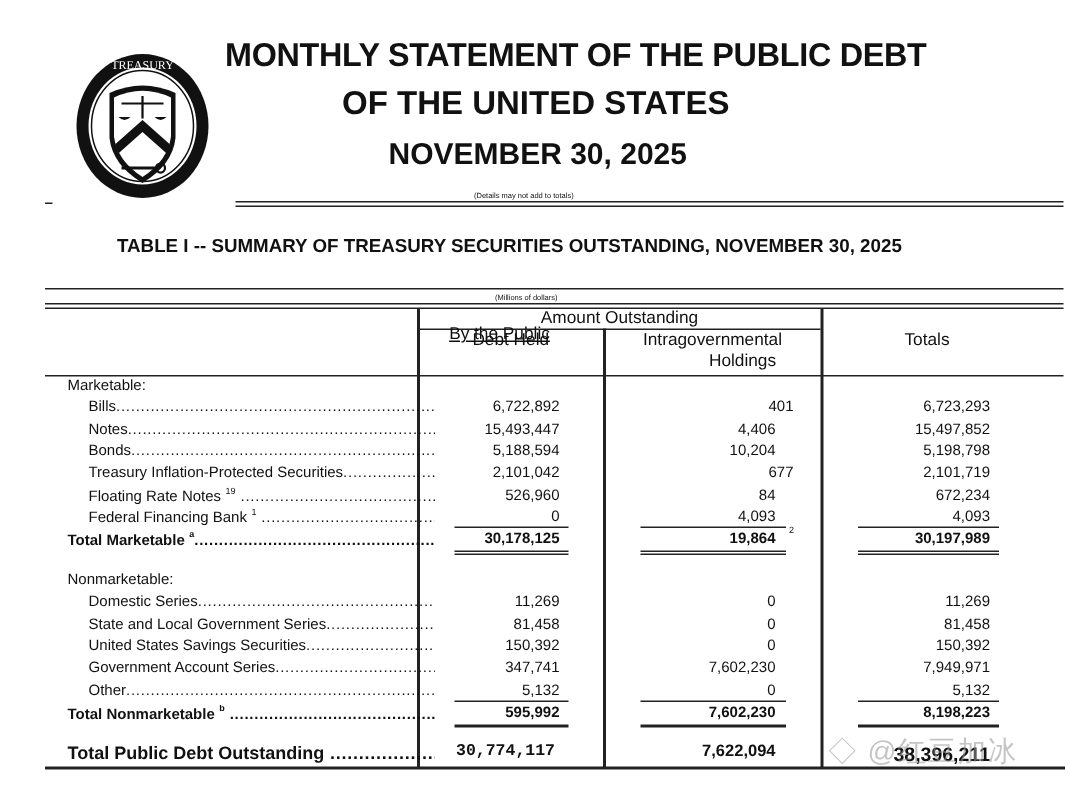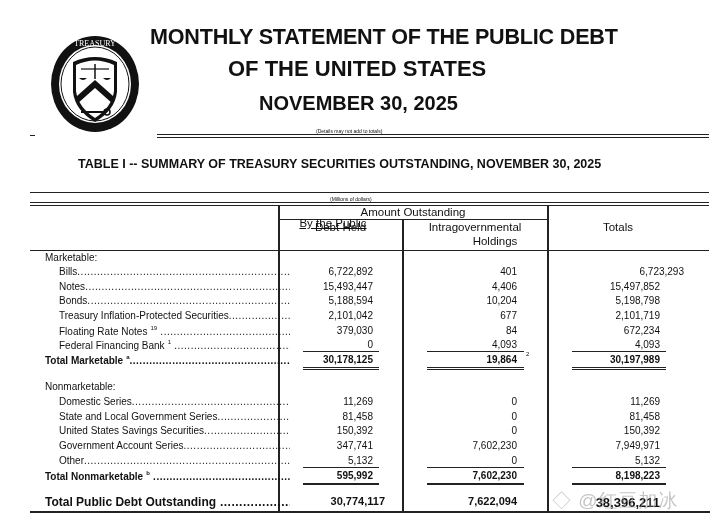--- a/index.html
+++ b/index.html
@@ -82,44 +82,44 @@
 <div class="col-head" style="left:279px;top:217px;width:108px;text-decoration:underline;">By the Public</div>
 <div class="col-head" style="left:403px;top:221px;width:144px;">Intragovernmental</div>
 <div class="col-head" style="left:403px;top:235px;width:144px;padding-left:20px;">Holdings</div>
 <div class="col-head" style="left:548px;top:221px;width:140px;">Totals</div>
 
 <div class="row-label" style="left:33px;top:252px;">Marketable:</div>
 
 <div>
   <div class="row-label" style="left:47px;top:266px;width:231px;"><span>Bills</span><span class="dots">..................................................................................</span></div>
   <div class="num" style="left:280px;top:266px;width:93px;">6,722,892</div>
-  <div class="num" style="left:404px;top:266px;width:113px;">401</div>
-  <div class="num" style="left:549px;top:266px;width:111px;margin-left:24px;">6,723,293</div>
+  <div class="num" style="left:416px;top:266px;width:113px;">401</div>
+  <div class="num" style="left:549px;top:266px;width:111px;">6,723,293</div>
 </div>
 <div>
   <div class="row-label" style="left:47px;top:281px;width:231px;"><span>Notes</span><span class="dots">..................................................................................</span></div>
   <div class="num" style="left:280px;top:281px;width:93px;">15,493,447</div>
   <div class="num" style="left:404px;top:281px;width:113px;">4,406</div>
   <div class="num" style="left:549px;top:281px;width:111px;">15,497,852</div>
 </div>
 <div>
   <div class="row-label" style="left:47px;top:295px;width:231px;"><span>Bonds</span><span class="dots">..................................................................................</span></div>
   <div class="num" style="left:280px;top:295px;width:93px;">5,188,594</div>
   <div class="num" style="left:404px;top:295px;width:113px;">10,204</div>
   <div class="num" style="left:549px;top:295px;width:111px;">5,198,798</div>
 </div>
 <div>
   <div class="row-label" style="left:47px;top:310px;width:231px;"><span>Treasury Inflation-Protected Securities</span><span class="dots">..................................................................................</span></div>
   <div class="num" style="left:280px;top:310px;width:93px;">2,101,042</div>
-  <div class="num" style="left:404px;top:310px;width:113px;">677</div>
+  <div class="num" style="left:404px;top:310px;width:113px;padding-left:12px;">677</div>
   <div class="num" style="left:549px;top:310px;width:111px;">2,101,719</div>
 </div>
 <div>
   <div class="row-label" style="left:47px;top:325px;width:231px;"><span>Floating Rate Notes</span><sup>19</sup><span class="dots">&nbsp;..................................................................................</span></div>
-  <div class="num" style="left:280px;top:325px;width:93px;">379,030</div>
+  <div class="num" style="left:280px;top:325px;width:93px;">526,960</div>
   <div class="num" style="left:404px;top:325px;width:113px;">84</div>
   <div class="num" style="left:549px;top:325px;width:111px;">672,234</div>
 </div>
 <div>
   <div class="row-label" style="left:47px;top:339px;width:231px;"><span>Federal Financing Bank</span><sup>1</sup><span class="dots">&nbsp;..................................................................................</span></div>
   <div class="num" style="left:280px;top:339px;width:93px;">0</div>
   <div class="num" style="left:404px;top:339px;width:113px;">4,093</div>
   <div class="num" style="left:549px;top:339px;width:111px;">4,093</div>
 </div>
 
@@ -180,19 +180,19 @@
   <div class="num bold" style="left:280px;top:470px;width:93px;">595,992</div>
   <div class="num bold" style="left:404px;top:470px;width:113px;">7,602,230</div>
   <div class="num bold" style="left:549px;top:470px;width:111px;">8,198,223</div>
 </div>
 <div class="thick" style="left:303px;top:483px;width:76px;"></div>
 <div class="thick" style="left:427px;top:483px;width:97px;"></div>
 <div class="thick" style="left:572px;top:483px;width:94px;"></div>
 
 <div>
   <div class="row-label bold" style="left:33px;top:495px;width:245px;font-size:12px;"><span>Total Public Debt Outstanding</span><span class="dots">&nbsp;..................................................</span></div>
-  <div class="num bold" style="left:292px;top:495px;width:93px;font-size:11px;">30,774,117</div>
+  <div class="num bold" style="left:277px;top:495px;width:93px;font-size:11px;font-family:Liberation Mono, monospace;">30,774,117</div>
   <div class="num bold" style="left:404px;top:495px;width:113px;font-size:11px;">7,622,094</div>
   <div class="num bold" style="left:549px;top:495px;width:111px;font-size:13px;">38,396,211</div>
 </div>
 <div class="thick" style="left:30px;top:511px;width:680px;"></div>
 
 <div class="watermark">◇ @红豆加冰</div>
 
 </body></html>

